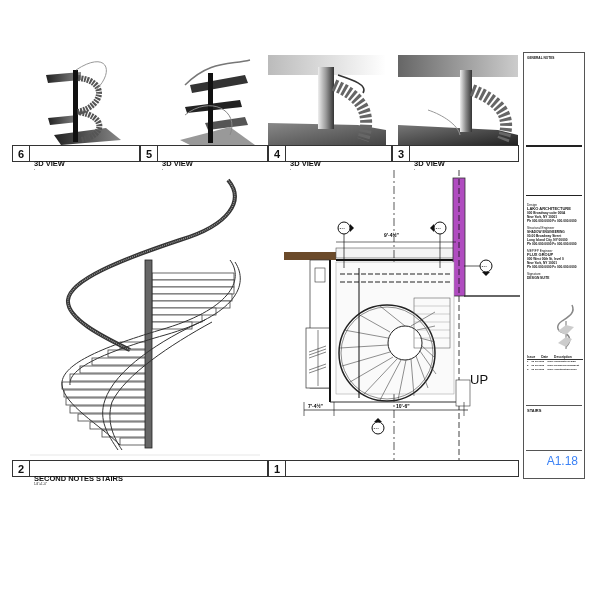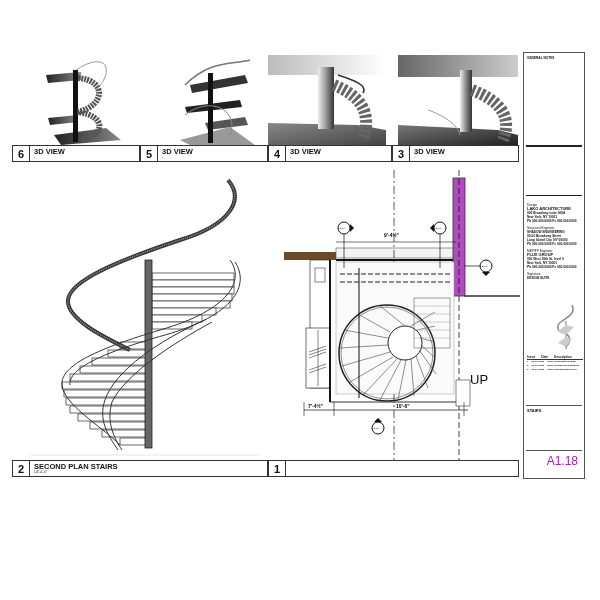--- a/index.html
+++ b/index.html
@@ -1,26 +1,26 @@
 <!DOCTYPE html>
 <html><head>
 <meta charset="utf-8">
 <style>
   html, body { margin:0; padding:0; background:#fff; }
   body { width:600px; height:600px; position:relative; overflow:hidden; font-family:"Liberation Sans", sans-serif; }
   .abs { position:absolute; }
   .view-render { position:absolute; overflow:hidden; }
   .label-strip { position:absolute; border:1px solid #333; background:#fff; display:flex; height:17px; box-sizing:border-box; }
   .label-num { width:16px; border-right:1px solid #333; font-weight:bold; font-size:11px; display:flex; align-items:center; justify-content:center; color:#111; }
-  .label-text { padding-left:4px; font-weight:bold; font-size:7.5px; color:#111; line-height:9px; padding-top:1px; }
+  .label-text { padding-left:4px; font-weight:bold; font-size:7.5px; color:#111; line-height:9px; padding-top:1px;margin-top:12px; }
   .label-text small { display:block; font-size:3px; font-weight:normal; line-height:3px; }
   .title-block { position:absolute; left:523px; top:52px; width:62px; height:427px; border:1px solid #555; box-sizing:border-box; background:#fff; }
   .tb-tiny { font-size:3.2px; line-height:4px; color:#111; font-weight:bold; }
   .tb-rule { position:absolute; left:2px; right:2px; height:1px; background:#222; }
-  .sheet-num { position:absolute; right:6px; bottom:10px; font-size:12px; color:#a21caf; }
+  .sheet-num { position:absolute; right:6px; bottom:10px; font-size:12px; color:#3b82f6; }
 </style>
 </head>
 <body>
 
 <div class="view-render" style="left:36px;top:50px;width:90px;height:95px;">
   <svg width="90" height="95" viewBox="0 0 90 95">
     <defs>
         <linearGradient id="g1" x1="0" x2="1">
           <stop offset="0" stop-color="#222"></stop>
           <stop offset="1" stop-color="#888"></stop>
@@ -251,21 +251,21 @@
   <div class="abs" style="left:28px;top:233px;font-size:5px;font-weight:bold;">7'-4½"</div>
   <div class="abs" style="left:116px;top:233px;font-size:5px;font-weight:bold;">10'-6"</div>
   <div class="abs" style="left:58px;top:57px;font-size:2.5px;">A2.03</div>
   <div class="abs" style="left:154px;top:57px;font-size:2.5px;">A2.03</div>
   <div class="abs" style="left:200px;top:95px;font-size:2.5px;">A2.03</div>
   <div class="abs" style="left:92px;top:257px;font-size:2.5px;">A2.03</div>
 </div>
 
 <div class="label-strip" style="left:12px;top:460px;width:256px;">
   <div class="label-num">2</div>
-  <div class="label-text"><span>SECOND PLAN STAIRS</span><small>1/4"=1'-0"</small></div>
+  <div class="label-text"><span>SECOND NOTES STAIRS</span><small>1/4"=1'-0"</small></div>
 </div>
 <div class="label-strip" style="left:268px;top:460px;width:251px;">
   <div class="label-num">1</div>
 </div>
 
 <div class="title-block">
   <div class="abs tb-tiny" style="left:3px;top:3px;">GENERAL NOTES</div>
   <div class="tb-rule" style="top:92px;height:1.5px;"></div>
   <div class="tb-rule" style="top:142px;height:1px;"></div>
 

